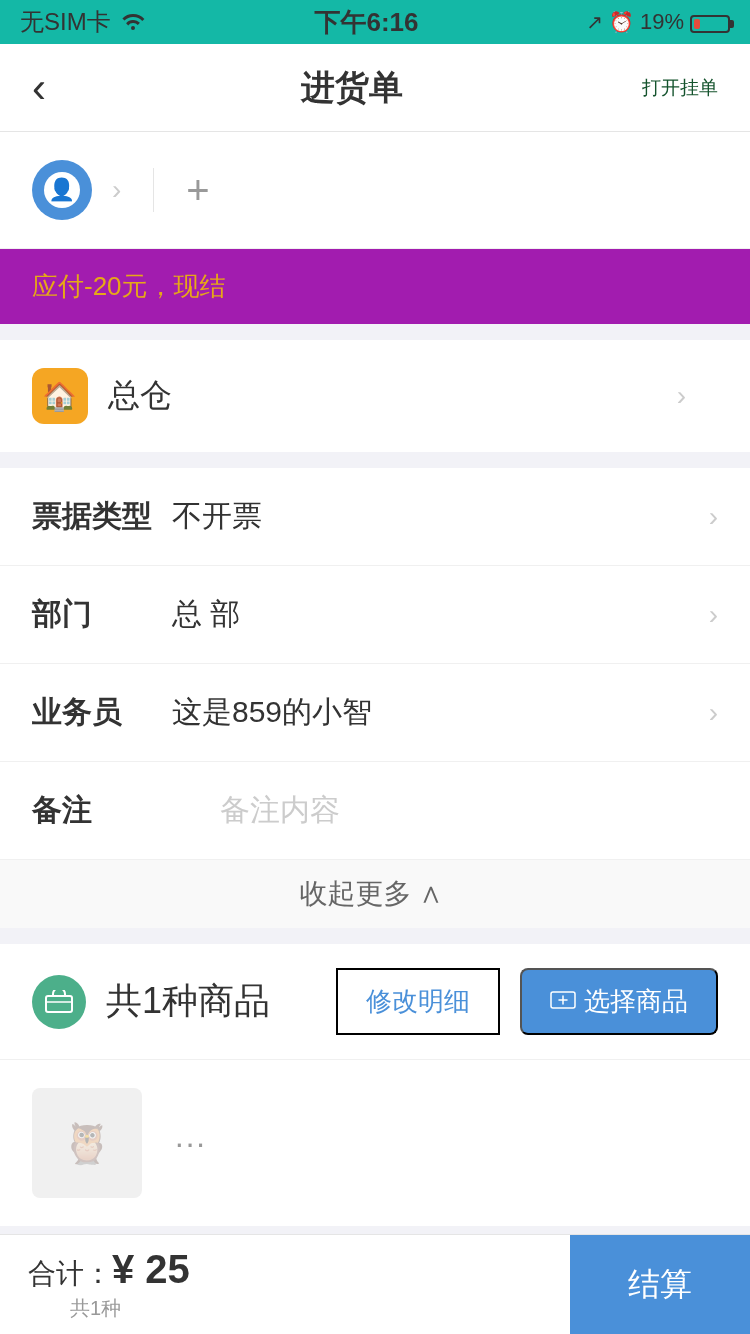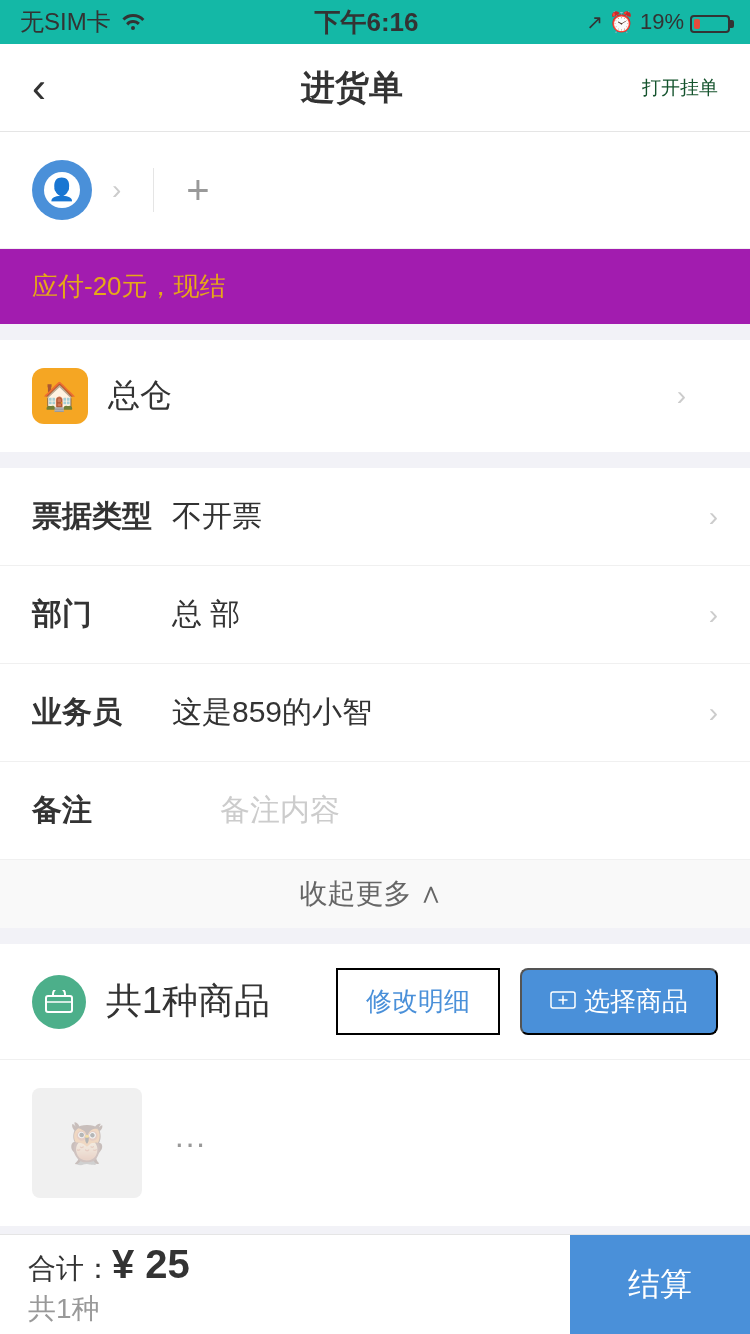--- a/index.html
+++ b/index.html
@@ -212,21 +212,21 @@
     }
     .total-area {
       flex: 1;
       display: flex;
       flex-direction: column;
       justify-content: center;
       padding: 0 28px;
     }
     .total-label { font-size: 28px; color: #333; }
     .total-amount { font-size: 40px; font-weight: 600; color: #333; }
-    .total-count { font-size: 28px; color: #999; margin-top: 2px; }
+    .total-count { font-size: 20px; color: #999; margin-top: 2px; margin-left: 42px; }
     .btn-hold {
       width: 180px;
       background: #f5a623;
       display: flex; align-items: center; justify-content: center;
       font-size: 32px; color: #fff; font-weight: 500;
       cursor: pointer;
     }
     .btn-checkout {
       width: 180px;
       background: #4a90d9;

